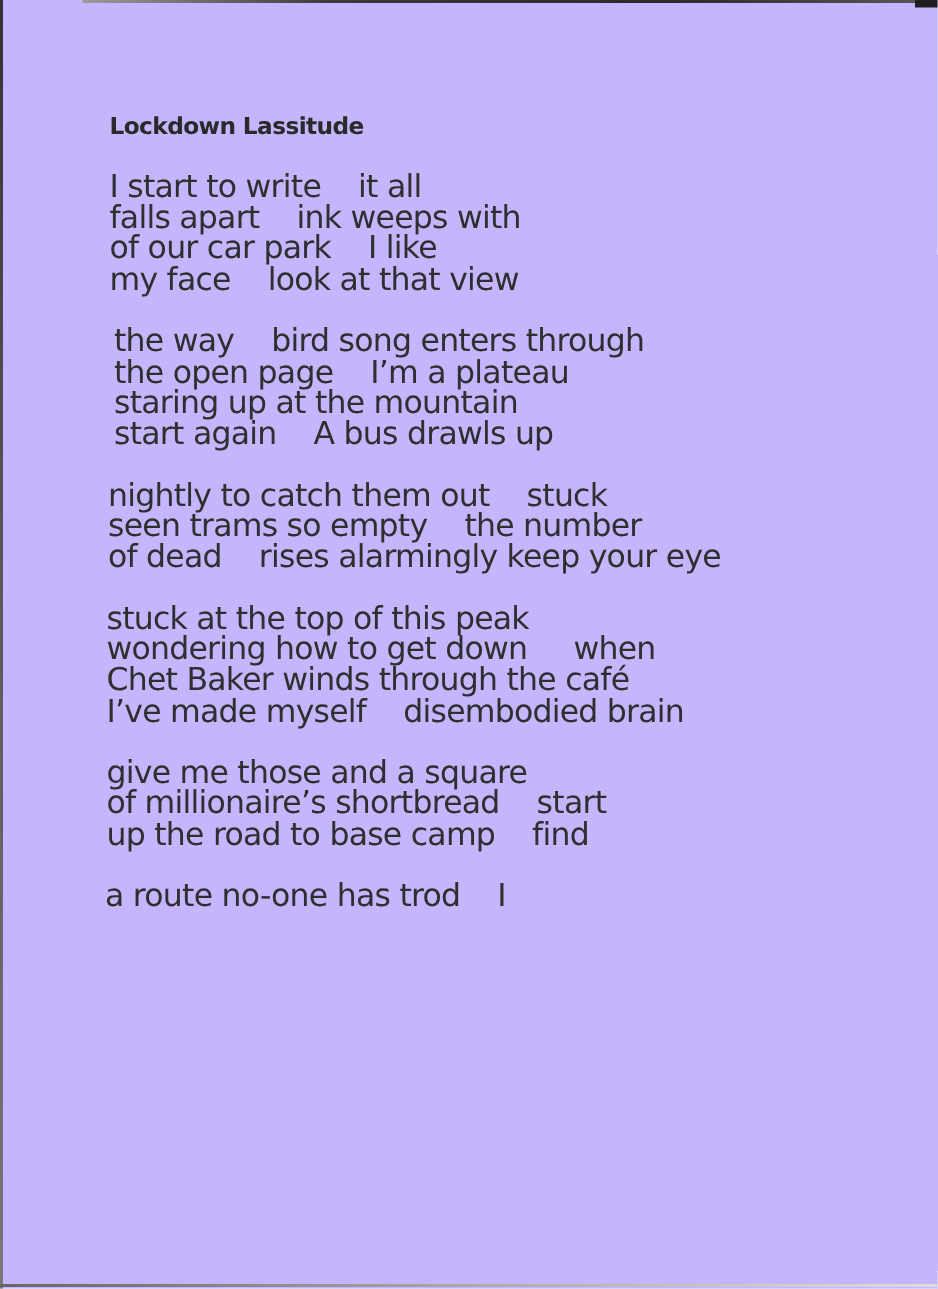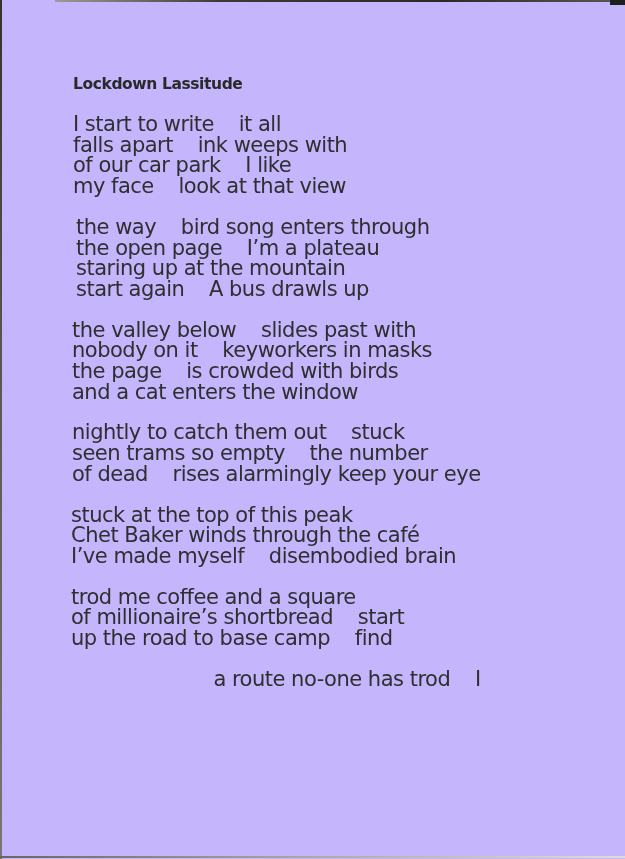--- a/index.html
+++ b/index.html
@@ -66,21 +66,21 @@
       line-height: 20.7px;
       letter-spacing: -0.5px;
       white-space: pre;
       color: #2f2f2f;
     }
     .stanza.s2 { margin-left: 3px; }
     .stanza.s3 { margin-left: -1px; }
     .stanza.s4 { margin-left: -1px; }
     .stanza.s5 { margin-left: -2px; }
     .stanza.s6 { margin-left: -2px; }
-    .stanza.s7 { margin-left: -3px; text-align: right; }
+    .stanza.s7 { margin-left: -3px; }
   </style>
 </head>
 <body>
 
 <div class="scan-page">
   <div class="scan-edge-top"></div>
   <div class="scan-edge-top-right"></div>
   <div class="scan-edge-left"></div>
   <div class="scan-edge-bottom"></div>
 
@@ -94,41 +94,36 @@
       <div class="line">my face    look at that view</div>
     </div>
 
     <div class="stanza s2">
       <div class="line">the way    bird song enters through</div>
       <div class="line">the open page    I’m a plateau</div>
       <div class="line">staring up at the mountain</div>
       <div class="line">start again    A bus drawls up</div>
     </div>
 
-    <div class="stanza s3">
-      <div class="line">the valley below    slides past with</div>
-      <div class="line">nobody on it    keyworkers in masks</div>
-      <div class="line">the page    is crowded with birds</div>
-      <div class="line">and a cat enters the window</div>
-    </div>
 
     <div class="stanza s4">
       <div class="line">nightly to catch them out    stuck</div>
       <div class="line">seen trams so empty    the number</div>
       <div class="line">of dead    rises alarmingly keep your eye</div>
     </div>
 
     <div class="stanza s5">
       <div class="line">stuck at the top of this peak</div>
+      <div class="line">wondering how to get down     when</div>
       <div class="line">Chet Baker winds through the café</div>
       <div class="line">I’ve made myself    disembodied brain</div>
     </div>
 
     <div class="stanza s6">
-      <div class="line">trod me coffee and a square</div>
+      <div class="line">give me those and a square</div>
       <div class="line">of millionaire’s shortbread    start</div>
       <div class="line">up the road to base camp    find</div>
     </div>
 
     <div class="stanza s7">
       <div class="line">a route no-one has trod    I</div>
     </div>
   </div>
 </div>
 

